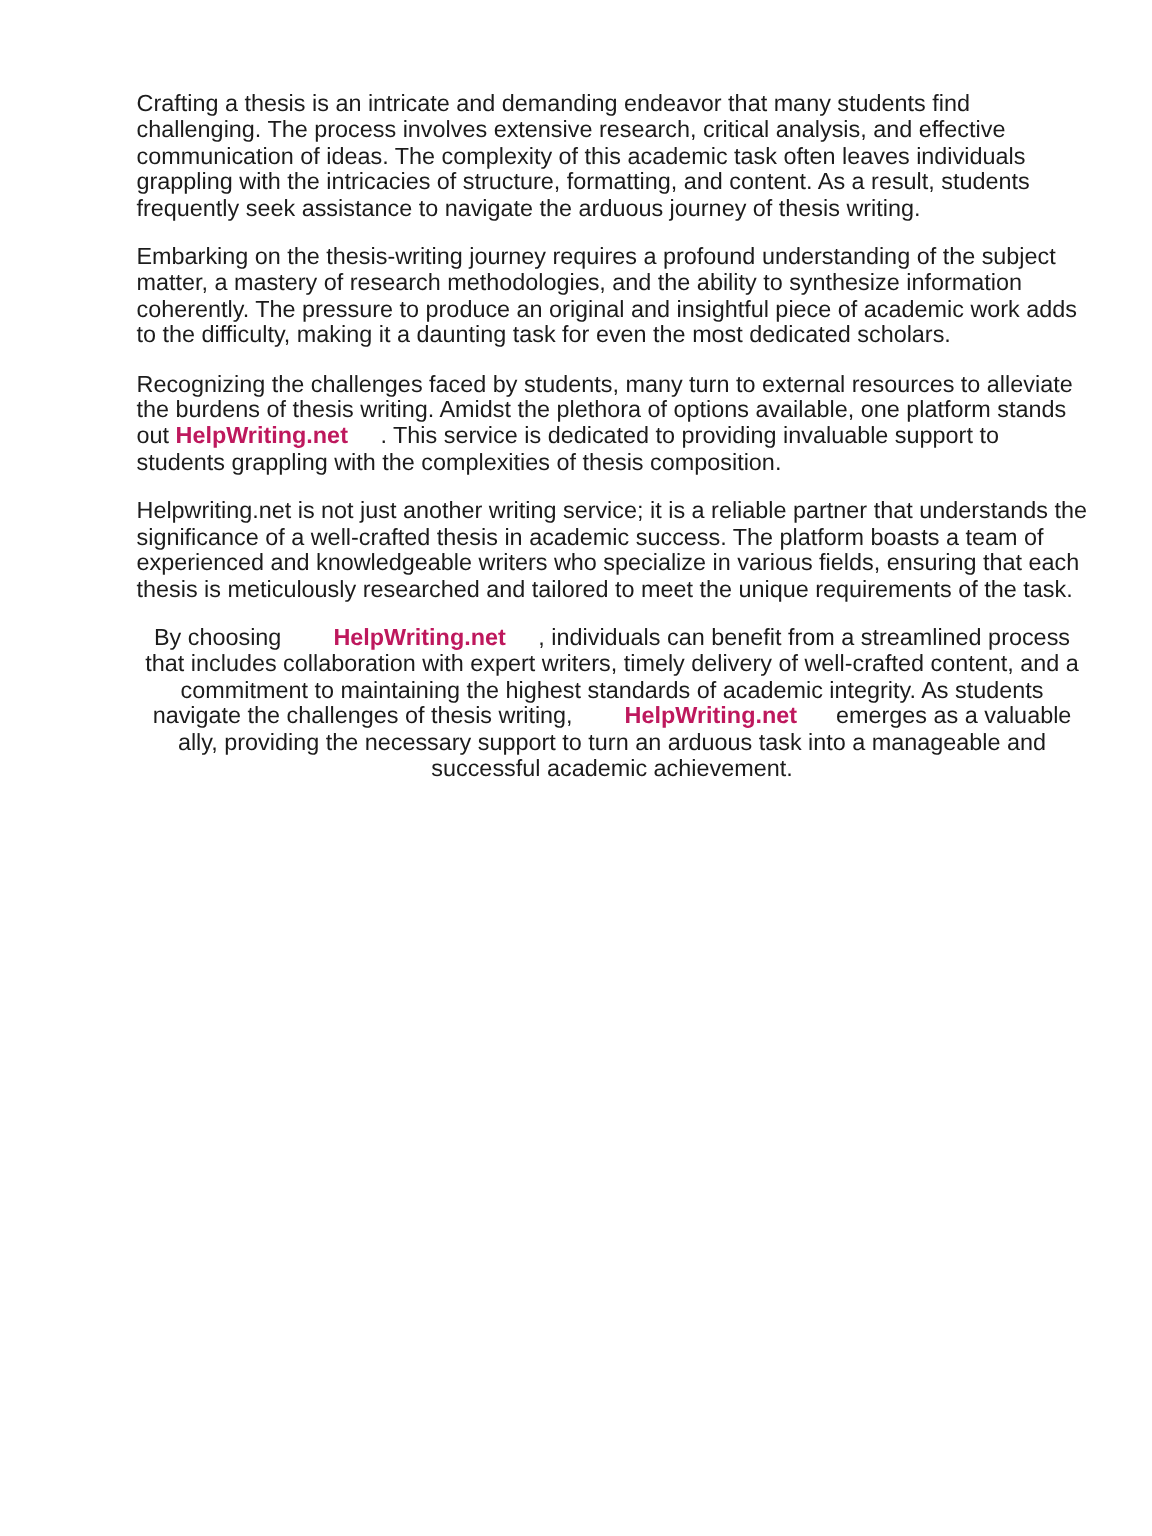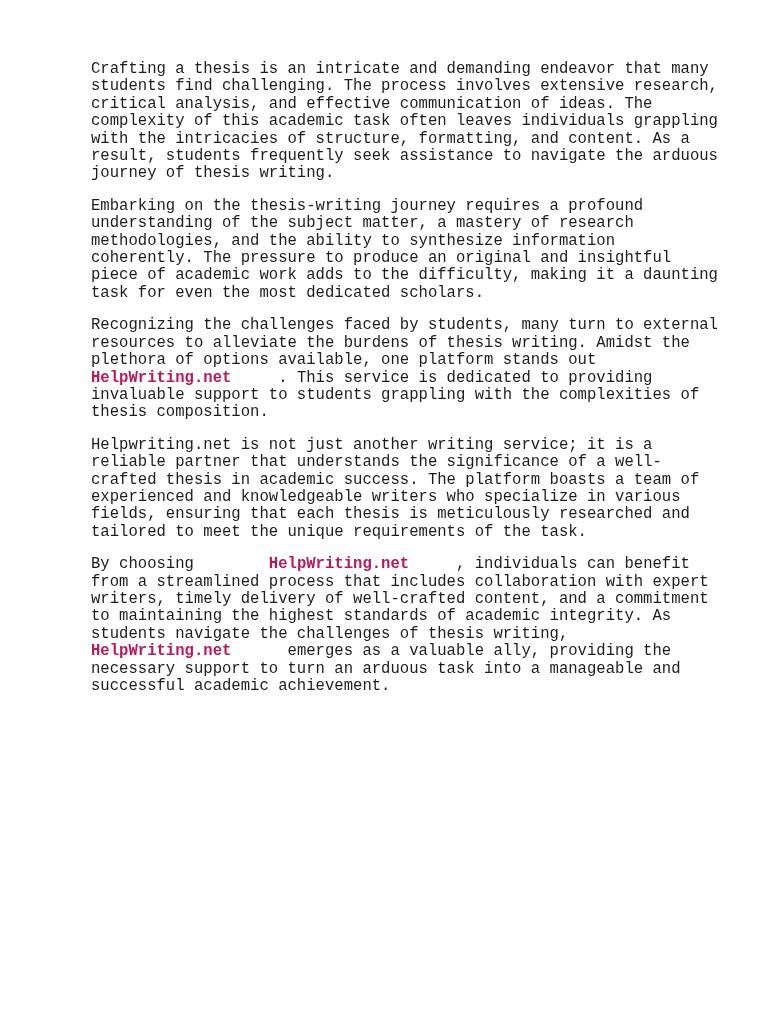--- a/index.html
+++ b/index.html
@@ -6,38 +6,39 @@
     margin: 0;
     padding: 0;
     background: #ffffff;
   }
   .page {
     position: relative;
     width: 768px;
     height: 788px;
     background: #ffffff;
     overflow: hidden;
-    font-family: Liberation Mono, monospace;
+    font-family: Liberation Sans, sans-serif;
   }
   .text-block {
     position: absolute;
     left: 91px;
     top: 61px;
     width: 634px;
     color: #1c1c1c;
     font-size: 15.6px;
     line-height: 17.4px;
     text-align: left;
   }
   .text-block p {
     margin: 0 0 15px 0;
     padding: 0;
   }
   .text-block p:last-child {
     margin-bottom: 0;
+    text-align: center;
   }
   a.site-link {
     color: #be185d;
     font-weight: bold;
     text-decoration: none;
     cursor: pointer;
   }
 </style>
 </head>
 <body>

